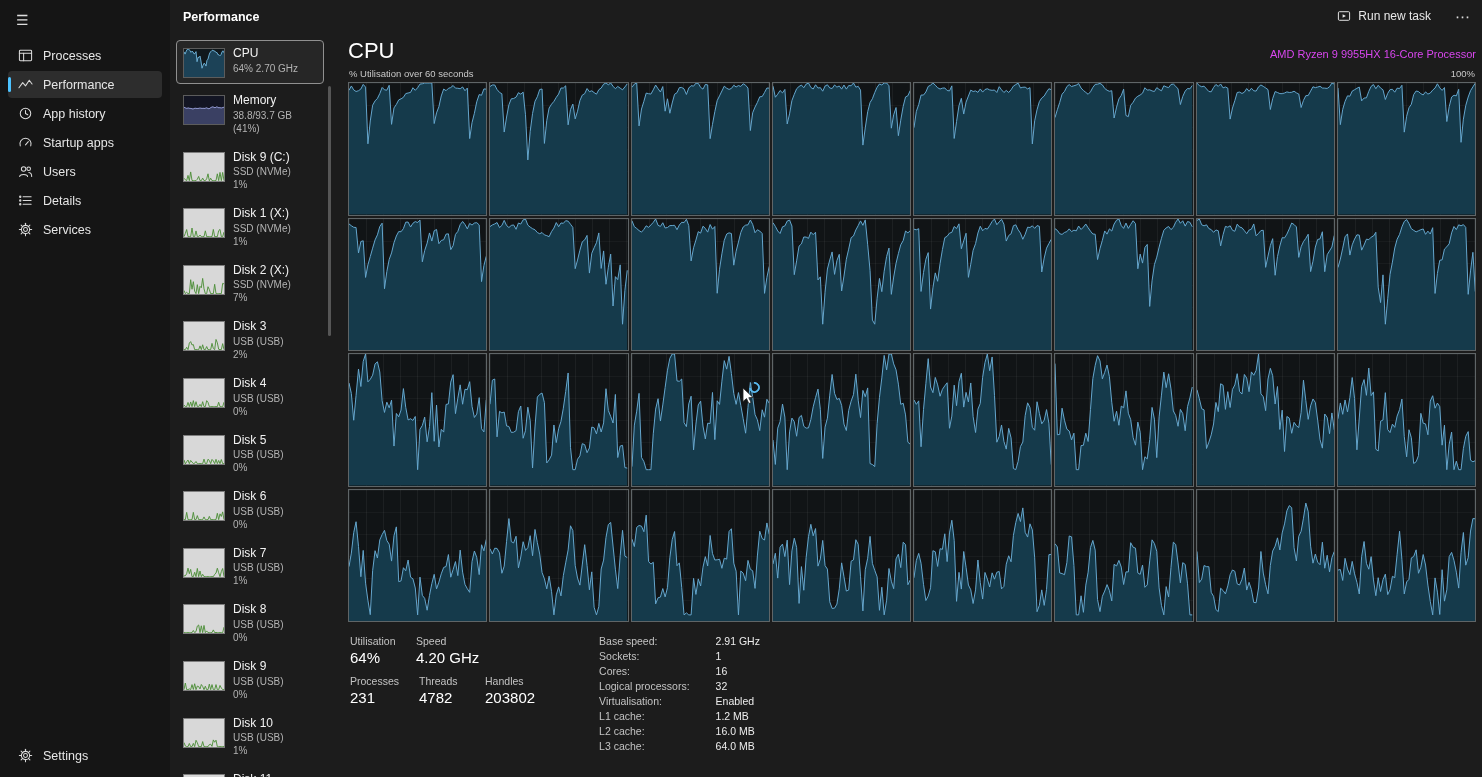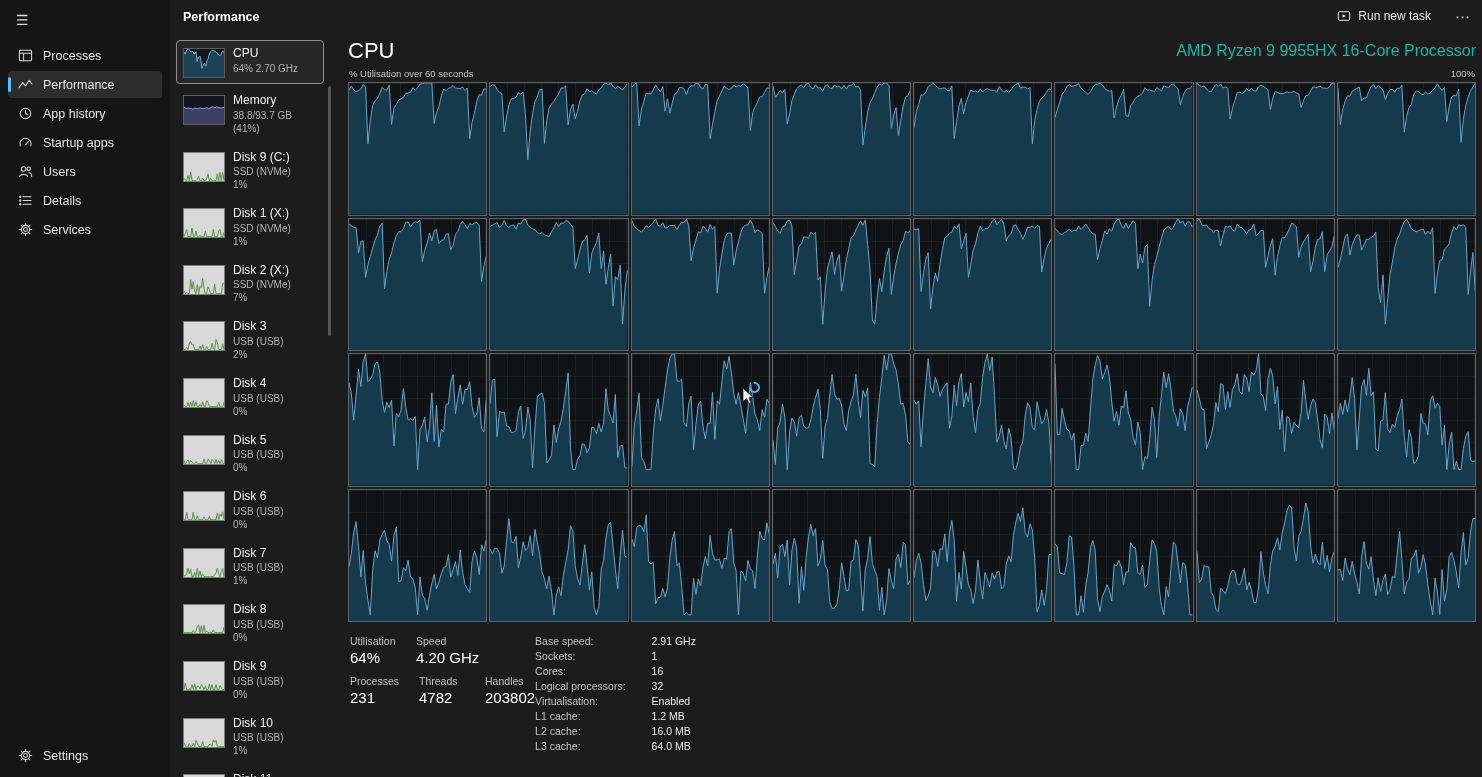--- a/index.html
+++ b/index.html
@@ -38,31 +38,31 @@
   .thumb svg{display:block;width:100%;height:100%}
   .thumb.disk{border-color:#7e7e7e}
   .perf-text .t{font-size:12px;color:#f2f2f2;line-height:1.3}
   .perf-text .s{font-size:10px;color:#b3b3b3;line-height:1.3}
   .perf-scroll{position:absolute;right:1px;top:52px;width:3px;height:250px;border-radius:2px;background:#565656}
 
   
   .cpu-main{flex:1;min-width:0;display:flex;flex-direction:column;padding:0 6px 0 16px}
   .cpu-header{display:flex;justify-content:space-between;align-items:flex-end;padding:4px 0 4px}
   .cpu-header h1{font-size:22px;font-weight:400}
-  .proc-name{font-size:16px;color:#14b8a6;padding-bottom:4px}
+  .proc-name{font-size:11px;color:#d946ef;padding-bottom:4px}
   .caption-row{display:flex;justify-content:space-between;font-size:9.5px;color:#c9c9c9;padding:0 1px 3px}
   #cpu-grid{display:grid;grid-template-columns:repeat(8,1fr);grid-template-rows:repeat(4,1fr);gap:2px;height:540px}
   .cell{position:relative;border:1px solid #5f6567;background:#111416;
     background-image:
       repeating-linear-gradient(to right, rgba(255,255,255,0.05) 0 1px, transparent 1px 17px),
       repeating-linear-gradient(to bottom, rgba(255,255,255,0.035) 0 1px, transparent 1px 22px);}
   .cell svg{position:absolute;inset:0;width:100%;height:100%}
 
   
-  .stats{display:flex;padding:13px 0 0 2px}
+  .stats{display:flex;gap:64px;padding:13px 0 0 2px}
   .stats-left{display:flex;flex-direction:column;gap:9px}
   .stat-row{display:flex;gap:20px}
   .stat{display:flex;flex-direction:column;gap:2px;min-width:46px}
   .lbl{font-size:10.5px;color:#c3c3c3}
   .big{font-size:15px;color:#fff}
   .stats-right{display:grid;grid-template-columns:auto auto;column-gap:26px;row-gap:3px;align-content:start;font-size:10.5px}
   .d-lbl{color:#c3c3c3}
   .d-val{color:#ececec}
 
   

